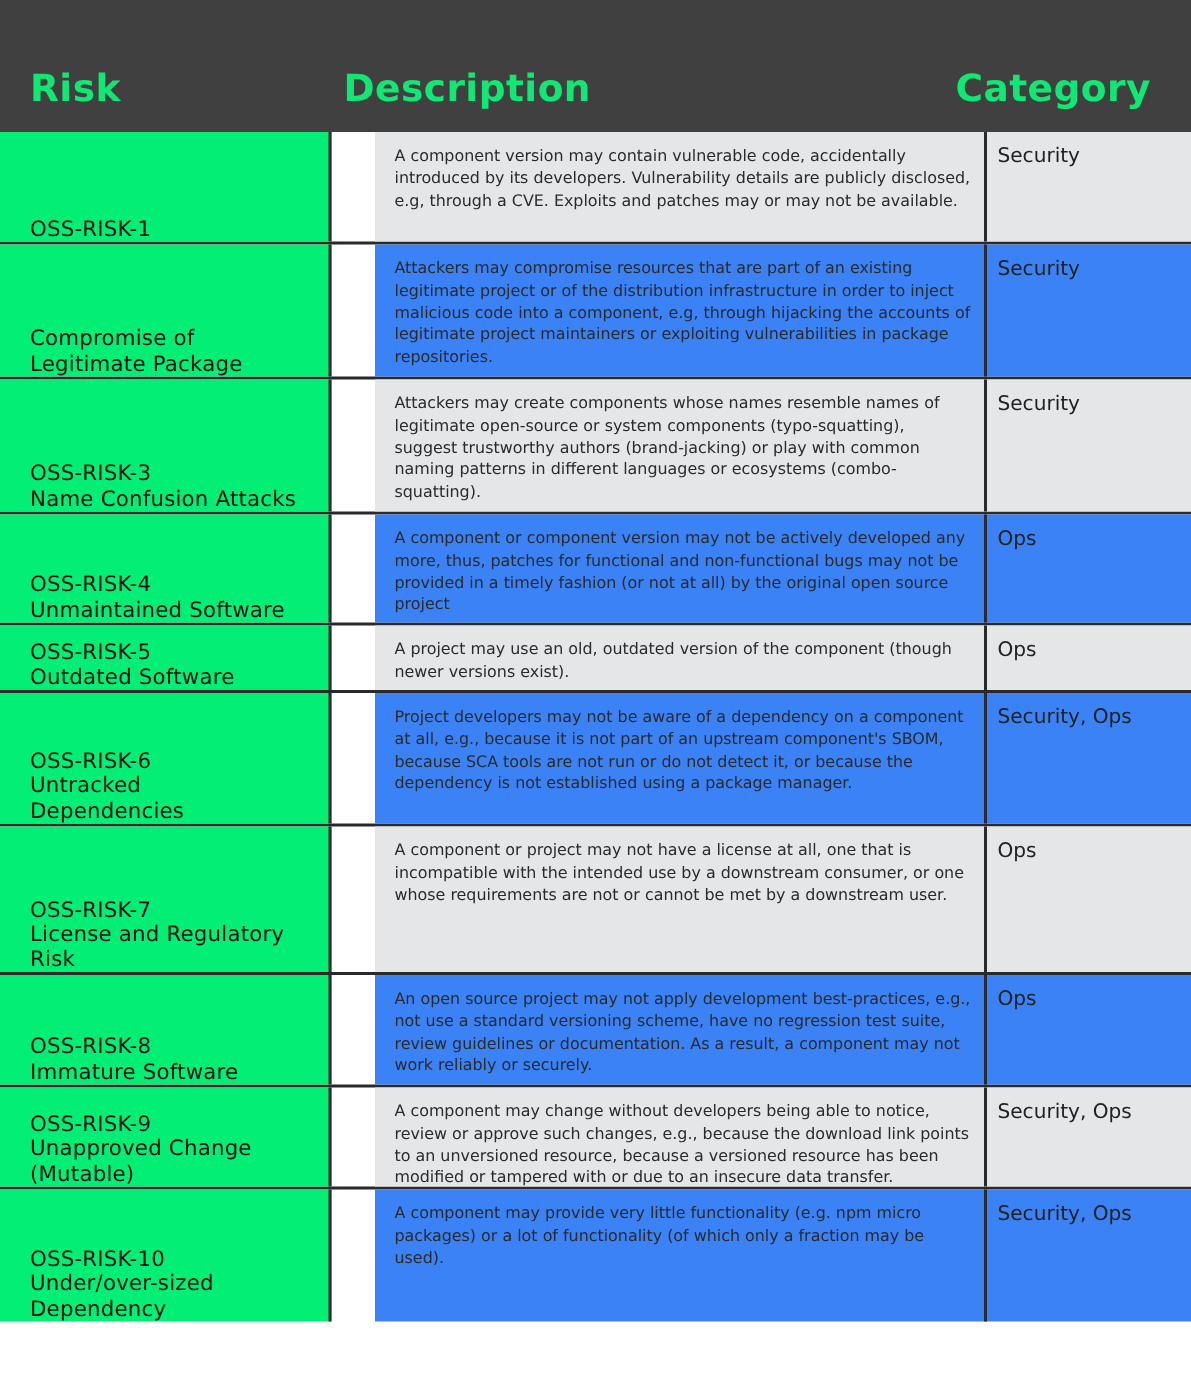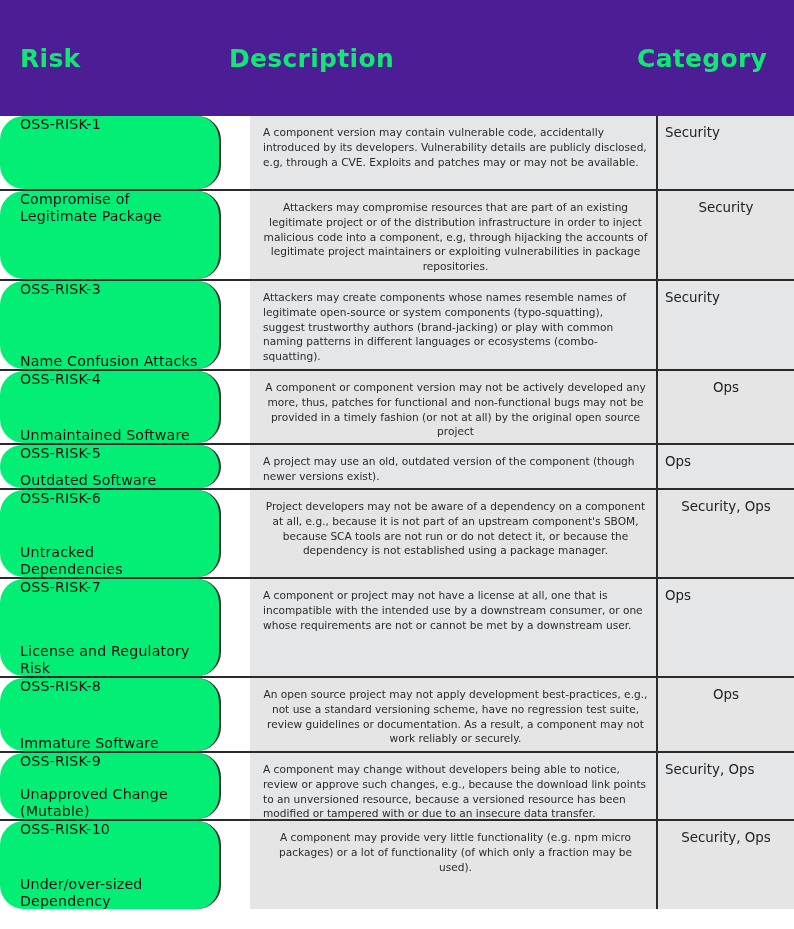--- a/index.html
+++ b/index.html
@@ -7,22 +7,22 @@
       width: 794px;
       height: 929px;
       overflow: hidden;
       background: #ffffff;
       font-family: "DejaVu Sans", sans-serif;
       color: #1a1a1a;
     }
     .header {
       position: relative;
       width: 794px;
-      height: 116px;
-      background: #4c1d95;
+      height: 88px;
+      background: #404040;
     }
     .header .h {
       position: absolute;
       top: 44px;
       font-family: "DejaVu Sans", sans-serif;
       font-weight: bold;
       font-size: 25px;
       color: #10E873;
       letter-spacing: 0.3px;
     }
@@ -37,48 +37,47 @@
       border-bottom: 2px solid #2a2a2a;
     }
     .row:last-child { border-bottom: none; }
     .cell-risk {
       width: 221px;
       box-sizing: border-box;
       background: #03EE75;
       border-right: 2px solid #2a2a2a;
       display: flex;
       flex-direction: column;
-      justify-content: space-between;
+      justify-content: flex-end;
       padding: 0 20px;
       font-size: 14.2px;
       line-height: 16.5px;
       color: #111;
       letter-spacing: 0.15px;
-      border-radius: 24px;
     }
     .cell-desc {
       width: 408px;
       box-sizing: border-box;
       border-right: 2px solid #2a2a2a;
       padding: 9px 8px 0 13px;
       font-size: 10.6px;
       line-height: 14.8px;
       color: #2a2a2a;
       margin-left: 29px;
     }
     .cell-cat {
       flex: 1;
       box-sizing: border-box;
       padding: 9px 7px 0 7px;
       font-size: 13.4px;
       line-height: 16px;
       color: #222;
     }
     .row.gray .cell-desc, .row.gray .cell-cat { background: #E5E6E8; }
-    .row.white .cell-desc, .row.white .cell-cat { background: #e5e5e5; text-align: center; }
+    .row.white .cell-desc, .row.white .cell-cat { background: #3b82f6; }
   </style>
 </head>
 <body>
 
 <div class="header">
   <div class="h h-risk">Risk</div>
   <div class="h h-desc">Description</div>
   <div class="h h-cat">Category</div>
 </div>
 

